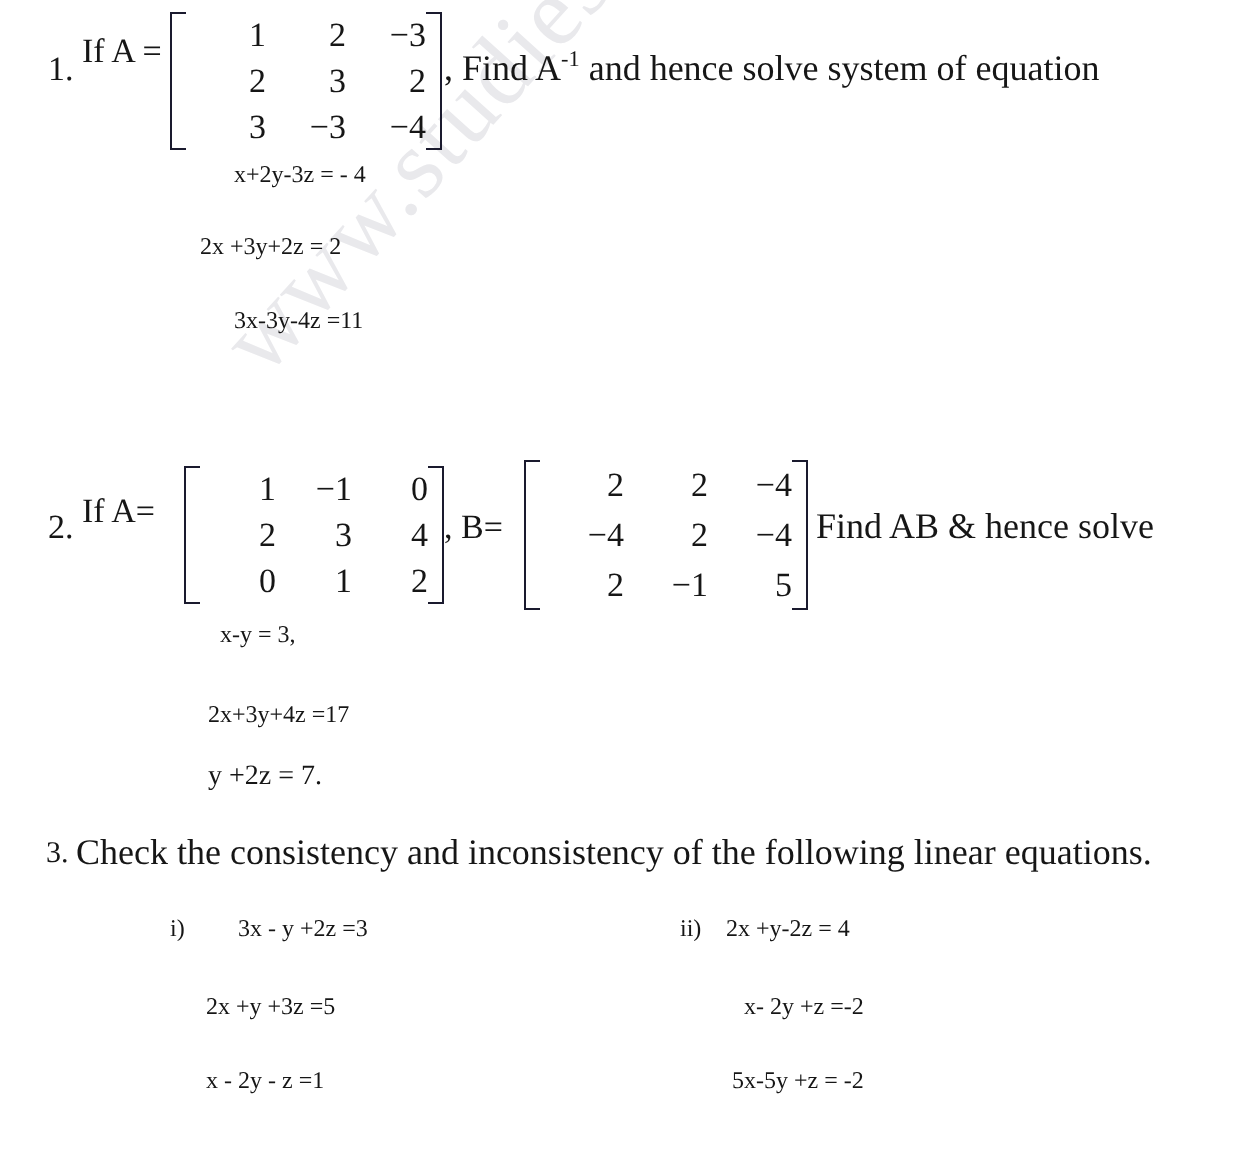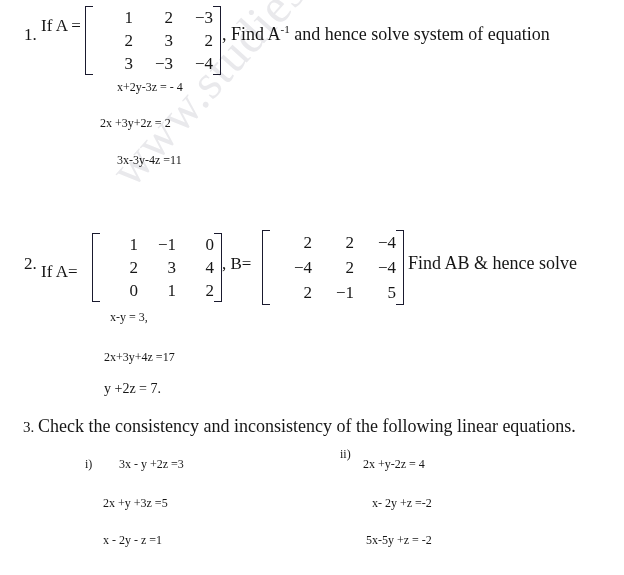--- a/index.html
+++ b/index.html
@@ -121,21 +121,21 @@
     </div>
 
     <div class="abs qtext" style="left:222px; top:24px;"><span>, Find A</span><sup class="inv">-1</sup><span> and hence solve system of equation</span></div>
 
     <div class="abs eqn" style="left:117px; top:80px;">x+2y-3z = - 4</div>
     <div class="abs eqn" style="left:100px; top:116px;">2x +3y+2z = 2</div>
     <div class="abs eqn" style="left:117px; top:153px;">3x-3y-4z =11</div>
 
     <div class="abs qnum" style="left:24px; top:254px;">2.</div>
 
-    <div class="abs qnum" style="left:41px; top:262px;">If A=</div>
+    <div class="abs qnum" style="left:41px; top:246px;">If A=</div>
 
     <div class="matrix m2" style="left:92px; top:233px;">
       <div class="brk brk-l"></div>
       <div class="mrows">
         <div class="mrow">
           <span class="mcell">1</span>
           <span class="mcell">−1</span>
           <span class="mcell">0</span>
         </div>
         <div class="mrow">
@@ -184,19 +184,19 @@
 
     <div class="abs qnum-sm" style="left:23px; top:419px;">3.</div>
 
     <div class="abs qtext" style="left:38px; top:416px;">Check the consistency and inconsistency of the following linear equations.</div>
 
     <div class="abs eqn" style="left:85px; top:457px;">i)</div>
     <div class="abs eqn" style="left:119px; top:457px;">3x - y +2z =3</div>
     <div class="abs eqn" style="left:103px; top:496px;font-family:Liberation Serif, serif;">2x +y +3z =5</div>
     <div class="abs eqn" style="left:103px; top:533px;">x - 2y - z  =1</div>
 
-    <div class="abs eqn" style="left:340px; top:447px;">ii)</div>
+    <div class="abs eqn" style="left:340px; top:457px;">ii)</div>
     <div class="abs eqn" style="left:363px; top:457px;">2x +y-2z = 4</div>
     <div class="abs eqn" style="left:372px; top:496px;">x- 2y +z =-2</div>
     <div class="abs eqn" style="left:366px; top:533px;">5x-5y +z = -2</div>
 
   </div>
 </div>
 
 </body></html>

